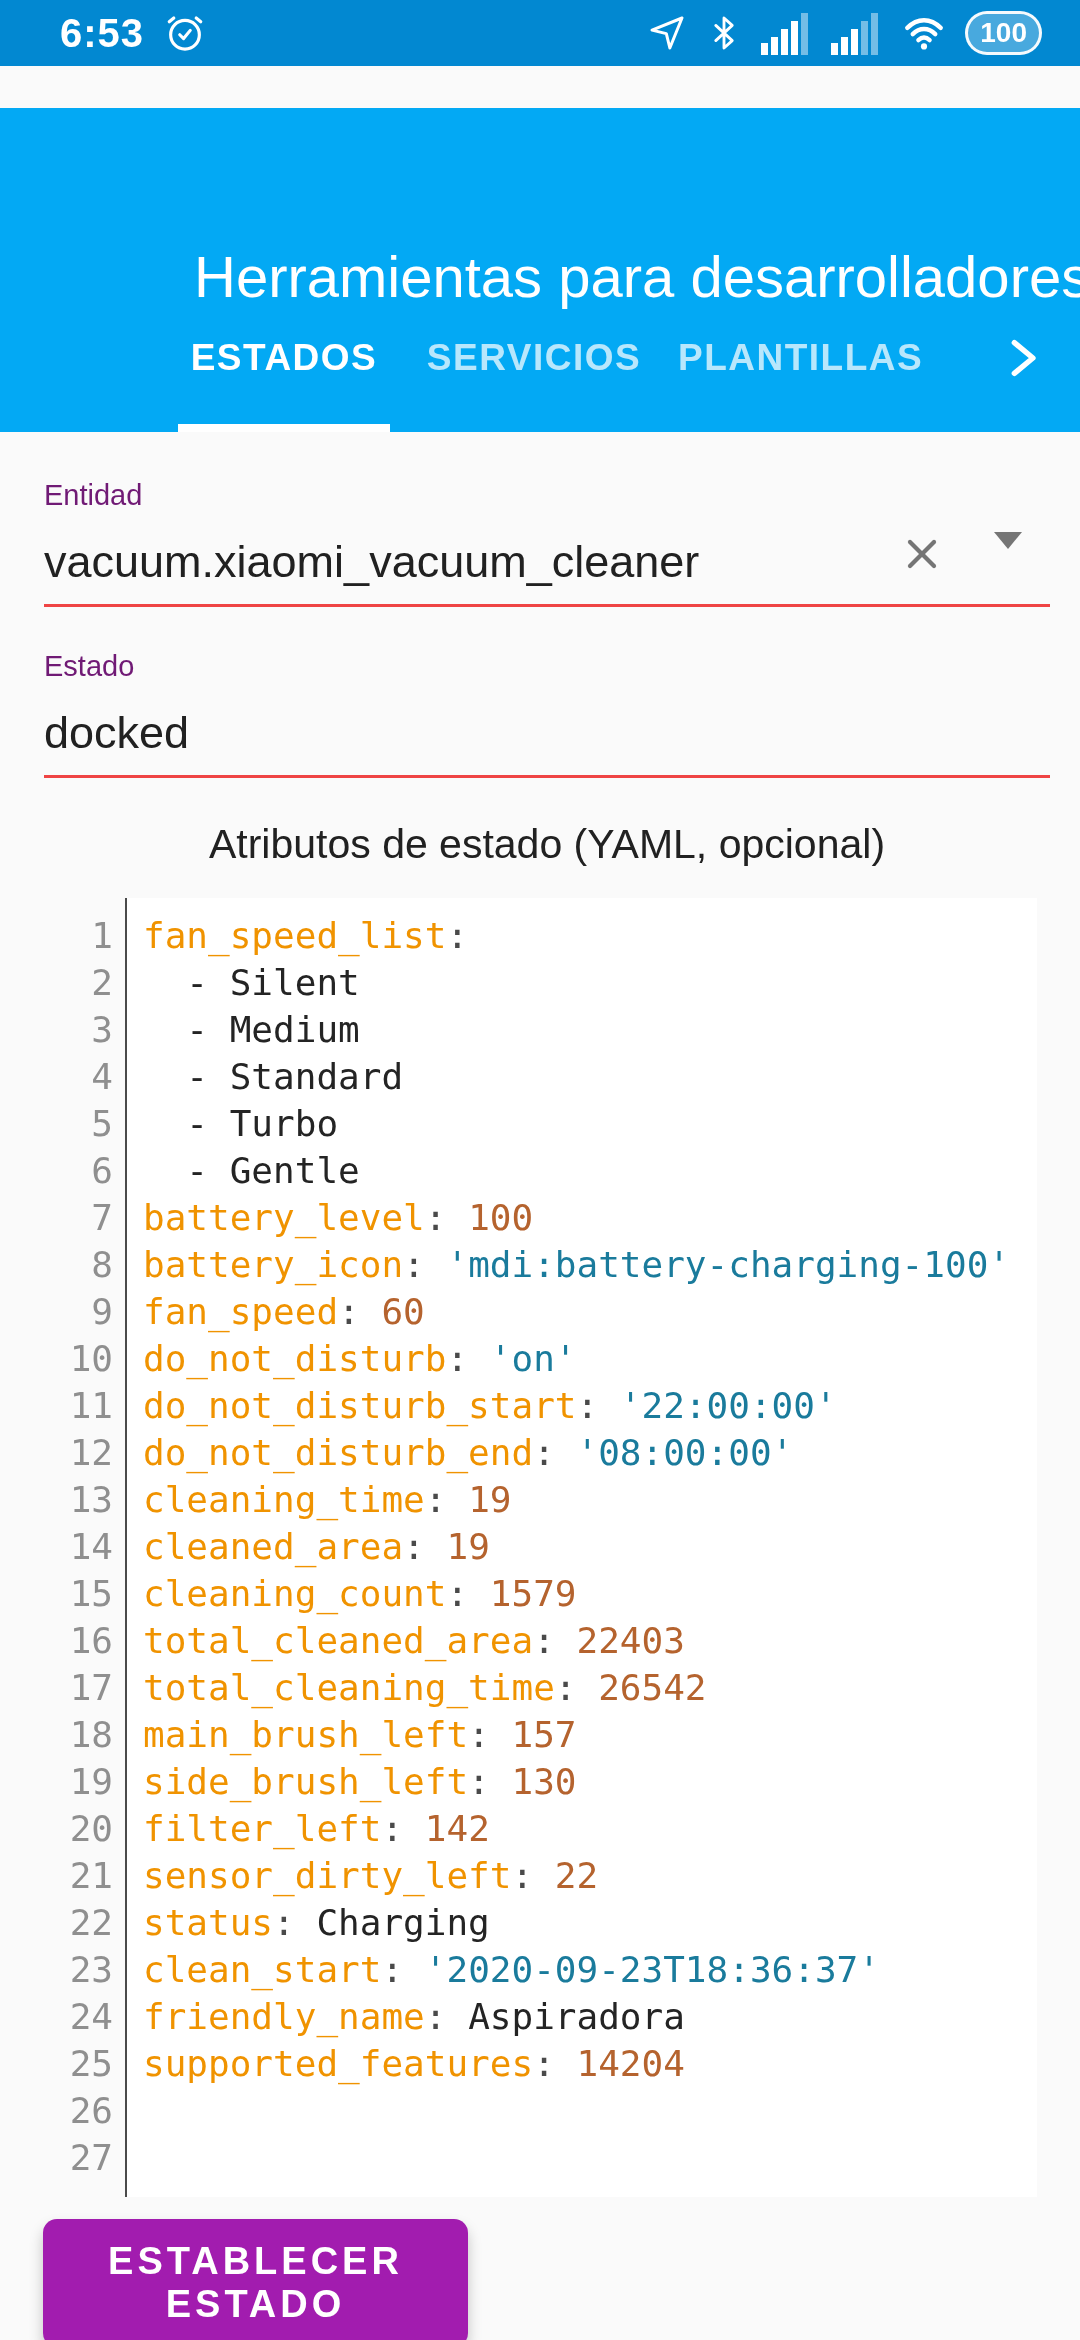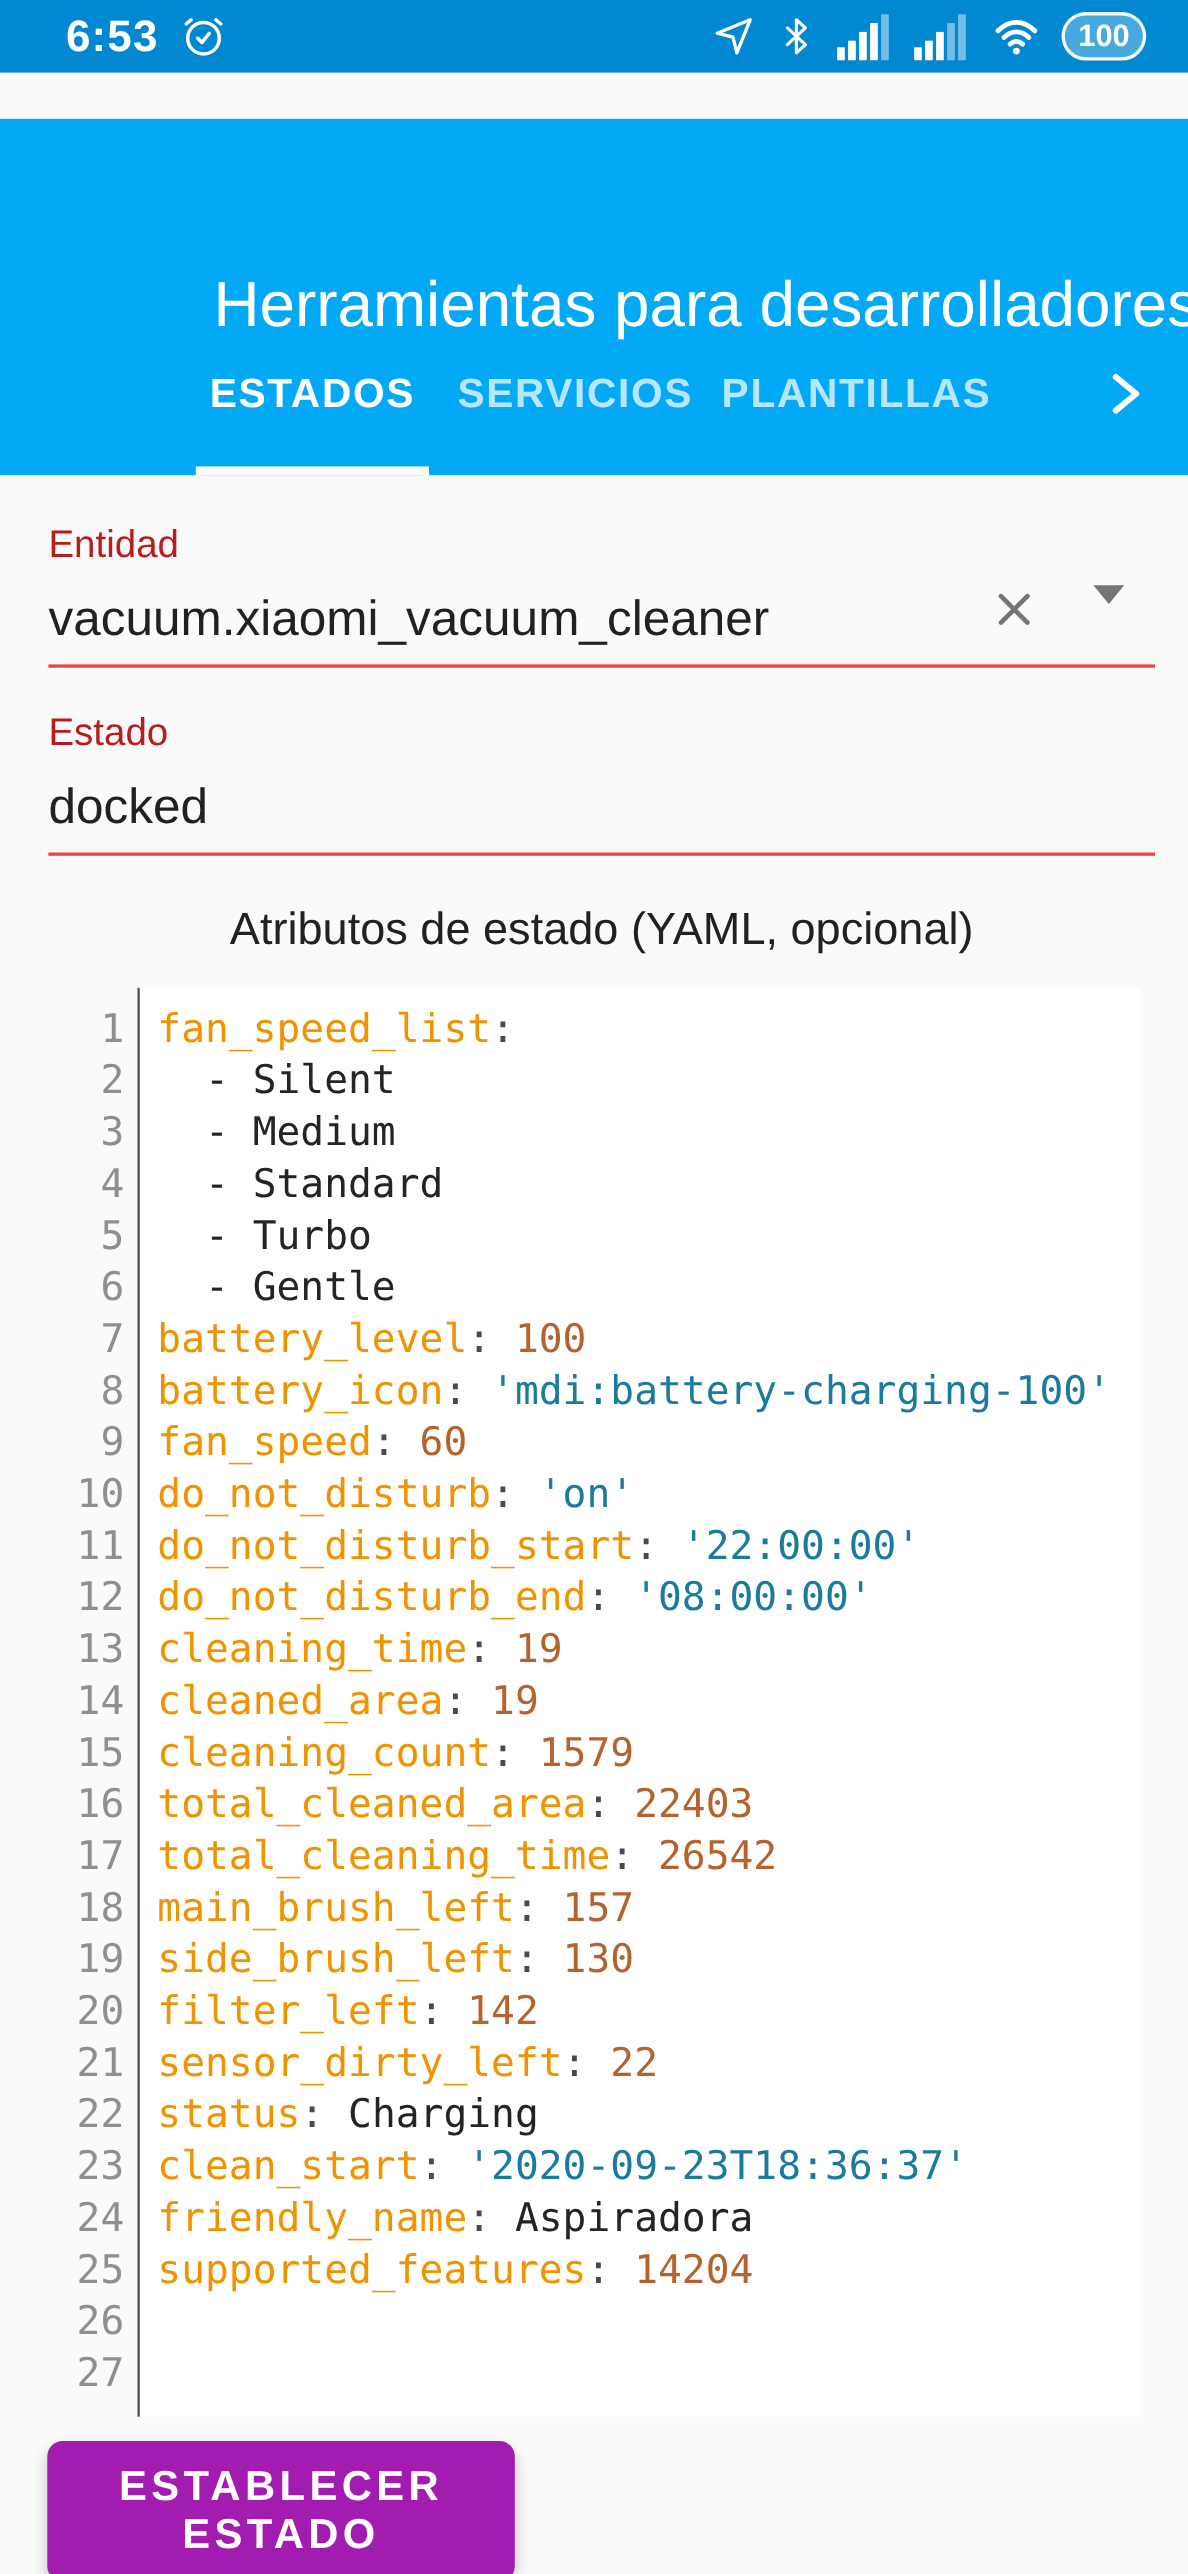--- a/index.html
+++ b/index.html
@@ -22,30 +22,30 @@
     border:3px solid rgba(255,255,255,.95);background:rgba(255,255,255,.28);
     border-radius:22px;padding:1px 12px;font-size:28px;font-weight:bold;line-height:36px;
   }
   
   .header{position:relative;height:324px;background:#03a9f4;color:#fff;margin-top:42px;}
   .title-row{position:absolute;top:130px;left:86px;right:20px;display:flex;align-items:center;}
   .hamburger{width:52px;display:flex;flex-direction:column;gap:9px;cursor:pointer;}
   .hamburger div{height:7px;background:#fff;border-radius:2px;}
   .app-title{margin-left:108px;font-size:58px;font-weight:400;line-height:78px;white-space:nowrap;}
   .tab-row{position:absolute;bottom:0;left:0;right:0;height:122px;}
-  .tabs{display:flex;margin-left:178px;gap:18px;height:96px;align-items:center;}
+  .tabs{display:flex;margin-left:178px;gap:29px;height:96px;align-items:center;}
   .tab{font-size:37px;font-weight:bold;letter-spacing:1.5px;text-align:center;
        color:rgba(255,255,255,.72);cursor:pointer;}
   .tab.active{color:#fff;}
   .tab-1{width:212px;} .tab-2{width:230px;} .tab-3{width:242px;}
   .tab-underline{position:absolute;bottom:0;left:178px;width:212px;height:8px;background:#fff;}
   .tab-chevron{position:absolute;right:34px;top:24px;}
   
   .content{padding:0 30px 0 44px;}
-  .field-label{margin-top:42px;font-size:35px;line-height:42px;color:#b91c1c;}
+  .field-label{margin-top:42px;font-size:29px;line-height:42px;color:#701a75;}
   .field-row{
     margin-top:16px;display:flex;
     padding-bottom:12px;border-bottom:3px solid #ef4444;
   }
   .field-value{font-size:45px;line-height:60px;color:#212121;flex:1;white-space:nowrap;}
   .clear-x{margin-right:50px;cursor:pointer;}
   .caret-down{width:0;height:0;border-left:14px solid transparent;border-right:14px solid transparent;
     border-top:17px solid #757575;margin-right:28px;cursor:pointer;}
   .label2{margin-top:38px;}
   .yaml-label{margin-top:40px;font-size:41px;line-height:52px;color:#212121;text-align:center;}

